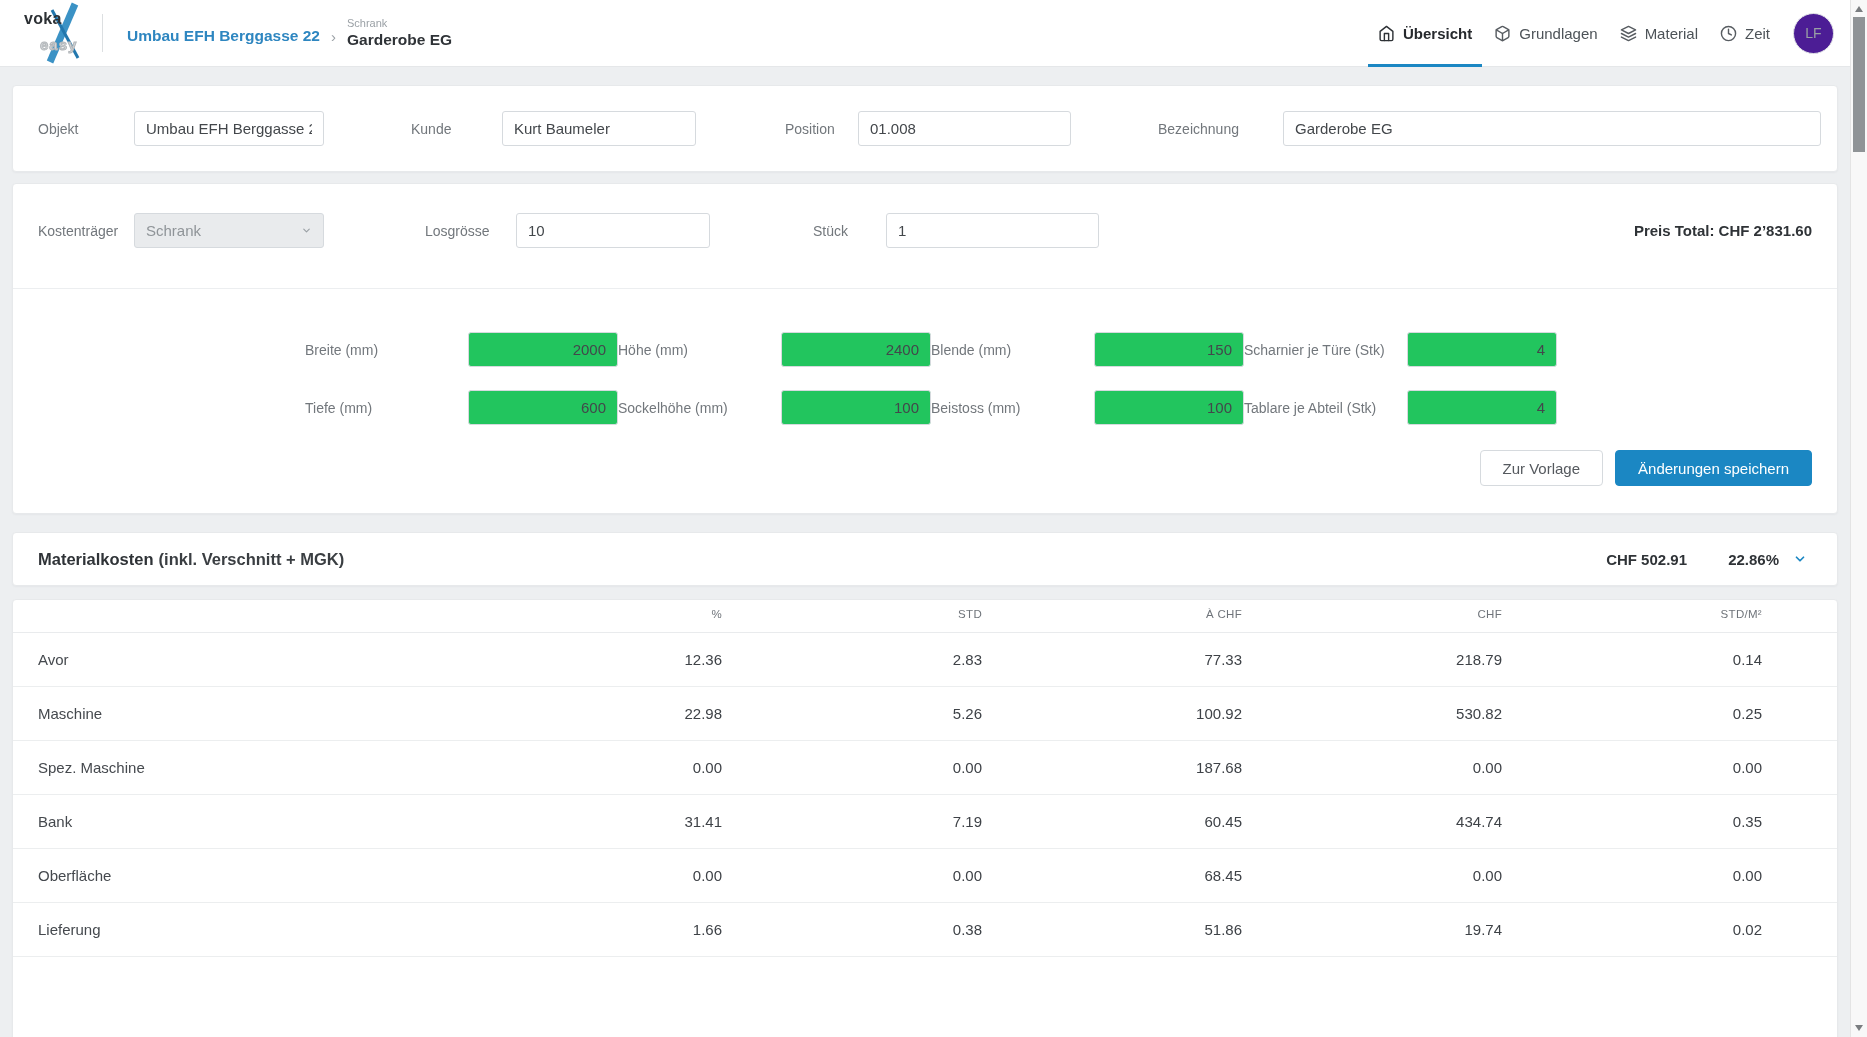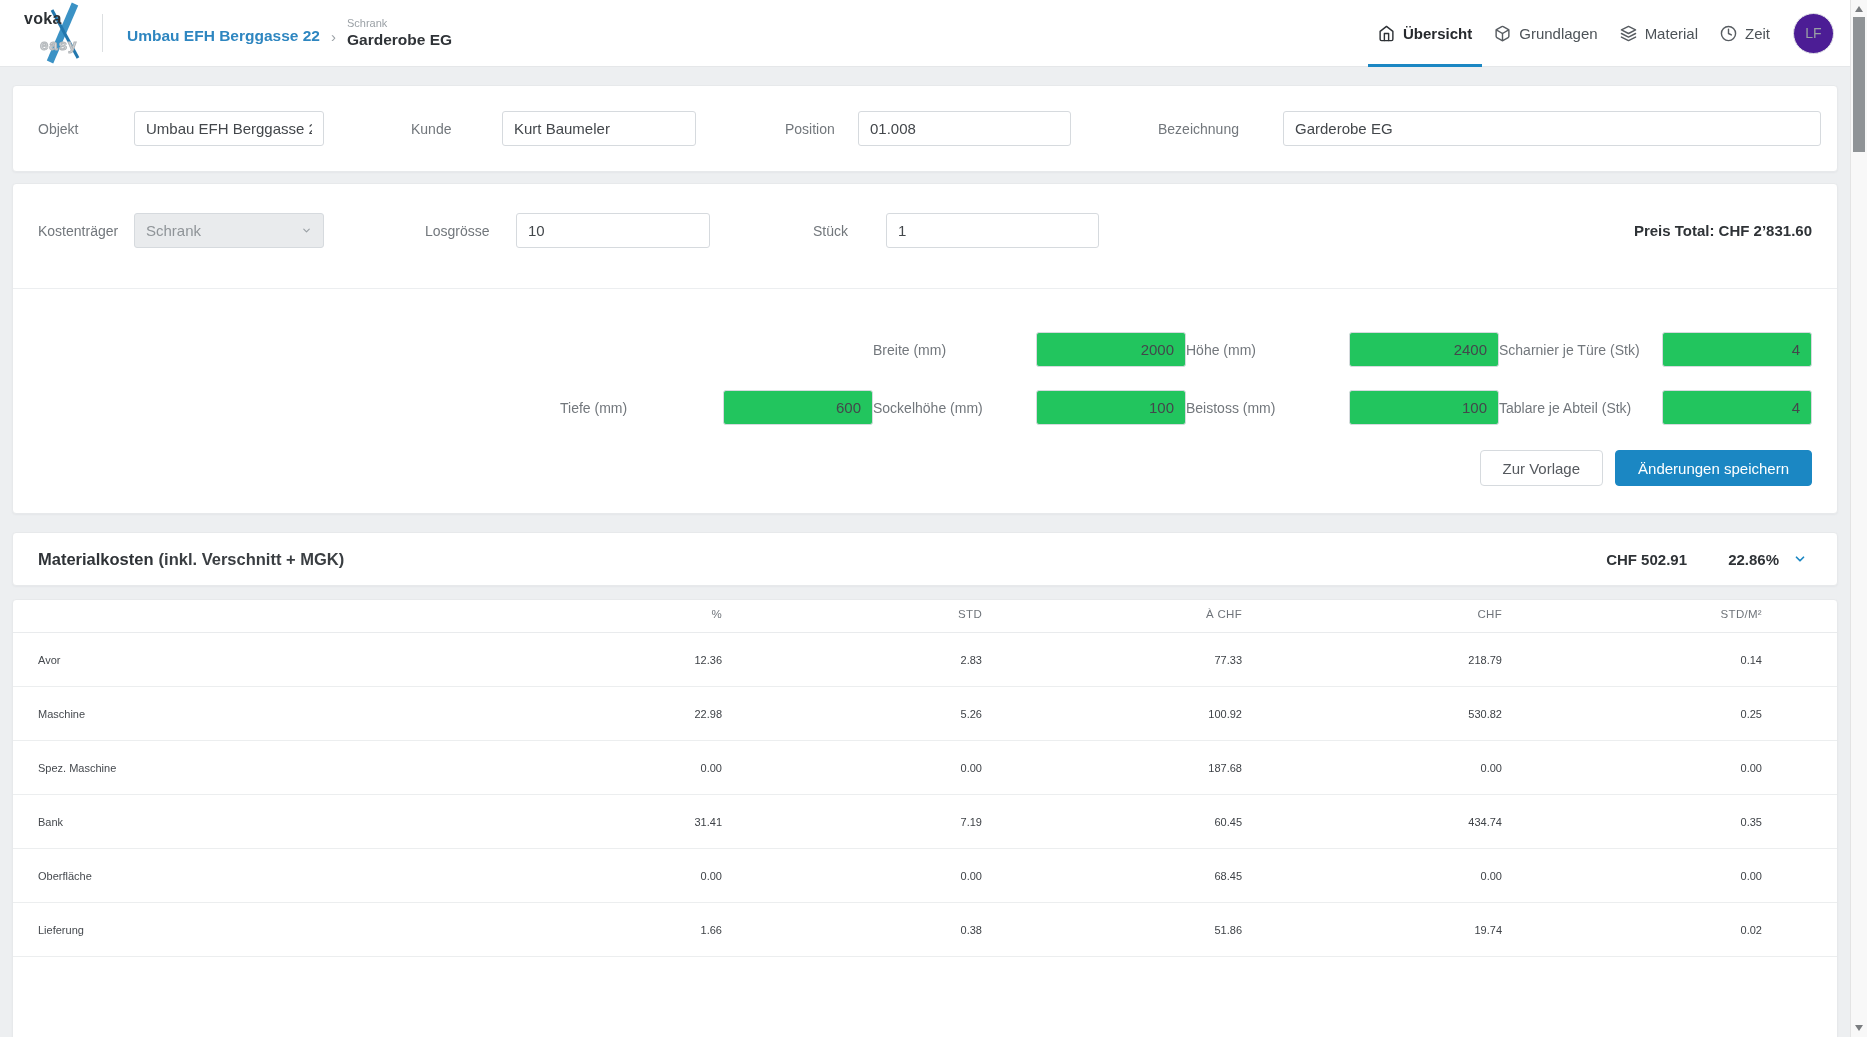--- a/index.html
+++ b/index.html
@@ -65,21 +65,21 @@
 
   
   .config-card{ padding:29px 16px 27px 25px; margin-bottom:18px; }
   .cfg-row{ display:flex; align-items:center;gap:14px; }
   .sel{ width:190px; height:35px; background:#e9ebed; border:1px solid #d6dade; border-radius:3px;
         color:#8f9498; font-size:15px; display:flex; align-items:center; justify-content:space-between;
         padding:0 11px; cursor:default; }
   .preis-total{ margin-left:auto; padding-right:9px; font-weight:700; font-size:15px; color:#2f3337; }
   .cfg-divider{ height:1px; background:#eceef0; margin:40px -16px 0 -25px; }
 
-  .dims{ display:flex; justify-content:flex-end; padding-right:9px; margin-top:43px;margin-left:12px; }
+  .dims{ display:flex; justify-content:center; padding-right:9px; margin-top:43px;margin-left:12px; }
   .dims.second{ margin-top:23px; }
   .dim{ width:313px; display:flex; align-items:center; justify-content:space-between; }
   .dim input{ width:150px; text-align:right; background:#22c55e; }
 
   .btn-row{ display:flex; justify-content:flex-end; gap:12px; margin-top:25px; padding-right:9px; }
   .btn{ height:36px; padding:0 22px; border-radius:4px; font-size:15px; font-family:inherit; cursor:pointer; }
   .btn-sec{ background:#fff; border:1px solid #d6dade; color:#55595e; }
   .btn-pri{ background:#1b87c3; border:1px solid #1b87c3; color:#fff; }
 
   
@@ -91,21 +91,21 @@
   .sec-pct{ font-weight:700; font-size:15px; color:#2f3337; margin-left:32px; min-width:60px; text-align:right; }
   .chev{ margin-left:14px; display:flex; cursor:pointer; }
 
   
   .fk-card{ min-height:443px; padding-bottom:0; }
   .fk-header{ display:flex; align-items:center; height:78px; padding:0 50px 0 25px; }
   .thead{ display:flex; padding:8px 75px 12px 25px; border-bottom:1px solid #e9ebed; }
   .th{ width:260px; text-align:right; font-size:11.5px; color:#6f747a; letter-spacing:.3px; }
   .th-label{ flex:1; }
   .trow{ display:flex; align-items:center; height:54px; border-bottom:1px solid #eceeef; padding:0 75px 0 25px; }
-  .td{ width:260px; text-align:right; font-size:11px; color:#3e4247; }
+  .td{ width:260px; text-align:right; font-size:15px; color:#3e4247; }
   .td-label{ flex:1; text-align:left; color:#45494e; }
 
   
   .sb{ position:fixed; top:0; right:0; width:17px; height:1037px; background:#f8f8f8;
        border-left:1px solid #e4e4e4; z-index:20; }
   .sb-up{ position:absolute; top:6px; left:4px; width:0; height:0;
           border-left:4.5px solid transparent; border-right:4.5px solid transparent;
           border-bottom:6px solid #7a7d80; cursor:pointer; }
   .sb-down{ position:absolute; bottom:6px; left:4px; width:0; height:0;
           border-left:4.5px solid transparent; border-right:4.5px solid transparent;
@@ -218,20 +218,24 @@
     <div class="dims">
       <div class="dim">
         <span class="lbl">Breite (mm)</span>
         <input class="txt" type="text" value="2000" style="">
       </div>
       <div class="dim">
         <span class="lbl">Höhe (mm)</span>
         <input class="txt" type="text" value="2400" style="">
       </div>
       <div class="dim">
+        <span class="lbl">Blende (mm)</span>
+        <input class="txt" type="text" value="150" style="">
+      </div>
+      <div class="dim">
         <span class="lbl">Scharnier je Türe (Stk)</span>
         <input class="txt" type="text" value="4" style="">
       </div>
     </div>
     <div class="dims second">
       <div class="dim">
         <span class="lbl">Tiefe (mm)</span>
         <input class="txt" type="text" value="600" style="">
       </div>
       <div class="dim">

